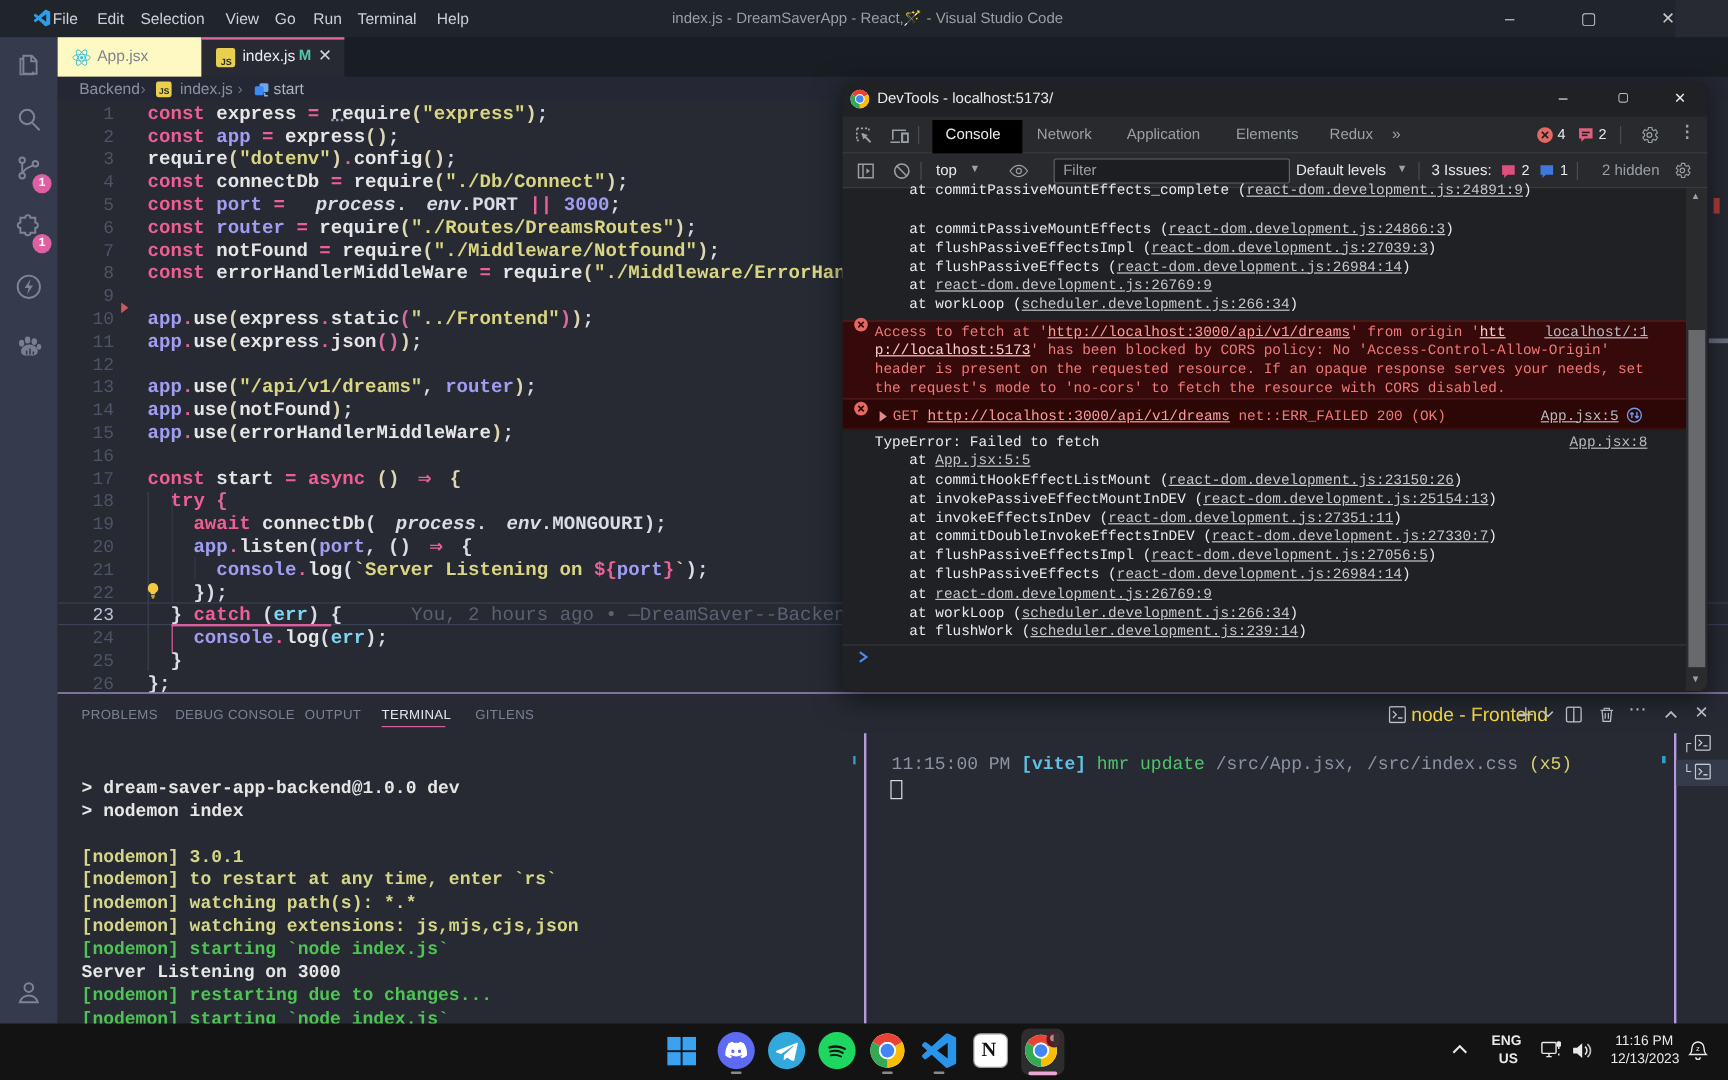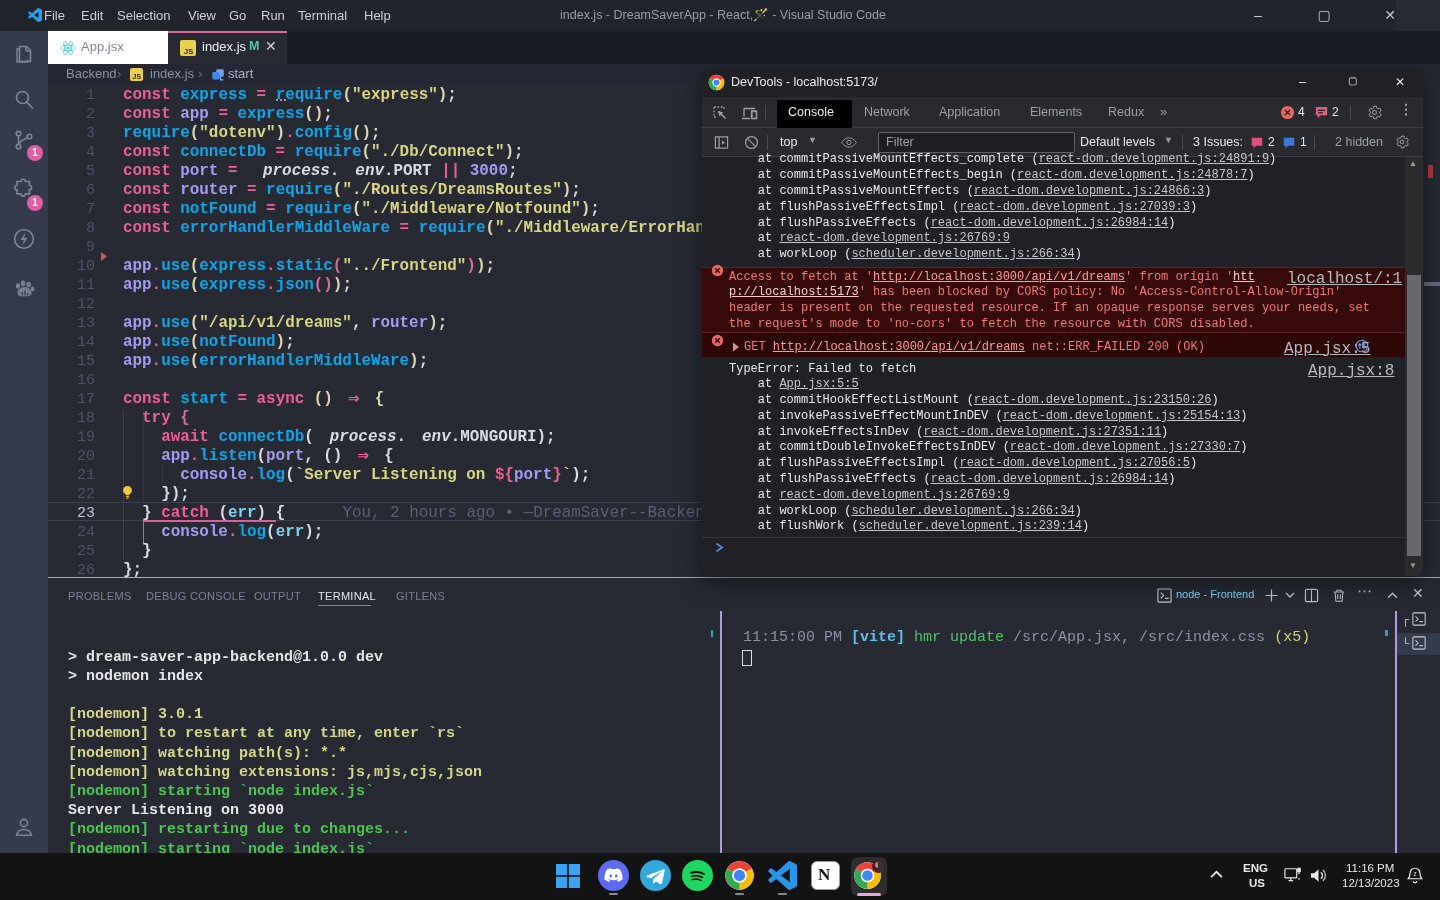--- a/index.html
+++ b/index.html
@@ -14,33 +14,33 @@
   #titlebar .wtitle { position:absolute; top:0; height:31px; line-height:31px; color:#9a9ea6; font-size:12.5px; }
   .wctl { position:absolute; top:0; width:46px; height:31px; color:#c8c8c8; text-align:center; line-height:31px; font-size:14px; }
 
   
   #actbar { position:absolute; left:0; top:31px; width:48px; height:822px; background:#353b4d; }
   .abicon { position:absolute; left:12px; width:24px; height:24px; }
   .badge { position:absolute; width:16px; height:16px; border-radius:50%; background:#df5fa4; color:#fff; font-size:10px; line-height:16px; text-align:center; font-weight:bold; }
 
   
   #tabstrip { position:absolute; left:48px; top:31px; width:1392px; height:33px; background:#191d24; }
-  #tab1 { position:absolute; left:0; top:0; width:120px; height:33px; background:#ffffff; }
+  #tab1 { position:absolute; left:0; top:0; width:120px; height:33px; background:#fef9c3; }
   #tab2 { position:absolute; left:120px; top:0; width:119px; height:33px; background:#272a33; border-top:2px solid #e1679f; }
   .tabtxt { font-size:13px; }
 
   
   #crumbs { position:absolute; left:48px; top:64px; width:1392px; height:20px; background:#252834; color:#8891a3; font-size:13px; }
 
   
   #editor { position:absolute; left:48px; top:84px; width:1392px; height:493px; background:#272a33; overflow:hidden; }
   #gutter { position:absolute; left:10px; top:2px; width:37px; text-align:right; color:#4c5466; font-size:15px; line-height:19px; font-family:"Liberation Mono",monospace; white-space:pre; }
   #code { position:absolute; left:75px; top:2px; font-size:15.9px; line-height:19px; font-family:"Liberation Mono",monospace; color:#d8dce6; white-space:pre; font-weight:bold; }
   .k { color:#ee5f93; }  
-  .g { color:#0ea5e9; }  
+  .g { color:#e5e5e5; }  
   .pu { color:#a09df2; } 
   .s { color:#d8d583; }  
   .w { color:#d8dce6; }
   .it { font-style:italic; color:#d8dce6;margin-left:16px; }
   .bl { color:#7cd5f1; } 
   .p1 { color:#ddd6b3; } 
   .p2 { color:#d86b9f; } 
   .lig { display:inline-block; width:2ch; text-align:center; font-size:19px; line-height:19px; vertical-align:top; }
 
   
@@ -51,21 +51,21 @@
   .ty { color:#d5d687; } .tg { color:#4dc453;margin-top:25px; }
 
   
   #devtools { position:absolute; left:702px; top:68px; width:720.5px; height:507.5px; background:#202124; border-radius:8px; box-shadow:0 6px 24px rgba(0,0,0,0.55); overflow:hidden; }
   .dtext { color:#e8eaed; } .dgray { color:#9aa0a6; }
   #dt-console { position:absolute; left:0; top:89px; width:703px; height:418px; background:#202124; font-family:"Liberation Mono",monospace; font-size:12px; }
   .crow { position:absolute; white-space:pre; color:#e8eaed; }
   .lnk { color:#c3c7cc; text-decoration:underline; }
   .err { color:#f07878; }
   .elnk { color:#ff9c9c; text-decoration:underline; }
-  .glnk { position:absolute; color:#b6babe; text-decoration:underline; font-family:"Liberation Mono",monospace; font-size:16px; }
+  .glnk { position:absolute; color:#b6babe; text-decoration:underline; font-family:"Liberation Mono",monospace; font-size:12px; }
 
   
   #taskbar { position:absolute; left:0; top:853px; width:1440px; height:47px; background:#131313; }
 </style>
 </head>
 <body>
 
 <div id="titlebar">
   <svg class="abs" style="left:28px;top:8px" width="14" height="14" viewBox="0 0 100 100">
       <path fill="#2d9fe8" d="M96.5 10.7 L75.0 0.4 c-1.9 -0.9 -4.1 -0.5 -5.6 1 L29.1 38.2 12.8 25.8 c-1.5 -1.2 -3.7 -1.1 -5.1 0.2 L2 31.5 c-1.7 1.6 -1.7 4.3 0 5.9 L16.1 50 2 62.6 c-1.7 1.6 -1.7 4.3 0 5.9 l5.7 5.5 c1.4 1.3 3.6 1.4 5.1 0.2 L29.1 61.8 69.4 98.6 c1.5 1.5 3.7 1.9 5.6 1 l21.5 -10.3 c2.1 -1 3.5 -3.1 3.5 -5.4 V16.1 c0 -2.3 -1.4 -4.4 -3.5 -5.4 z M75 72.6 L44.4 50 75 27.4 v45.2 z"></path>
@@ -265,21 +265,21 @@
 <span class="tg">[nodemon] starting `node index.js`</span></div>
 
   <div class="abs" style="left:662.5px;top:50.5px;width:2.5px;height:7px;background:#2f9fc0"></div>
 
   <div class="abs" style="left:671.8px;top:31.5px;width:2px;height:242px;background:#b49ae0"></div>
 
   <svg class="abs" style="left:1109px;top:8px" width="15" height="15" viewBox="0 0 16 16" fill="none" stroke="#c3c9d4" stroke-width="1.2">
       <rect x="1" y="1" width="14" height="14" rx="1"></rect>
       <path d="M4 5 l3 3 -3 3 M8.5 11 h4"></path>
     </svg>
-  <span class="abs" style="left:1128px;top:8px;font-size:11px;color:#7dd3fc">node - Frontend</span>
+  <span class="abs" style="left:1128px;top:8px;font-size:16px;color:#fde047">node - Frontend</span>
   <svg class="abs" style="left:1216px;top:8px" width="15" height="15" viewBox="0 0 16 16" stroke="#c3c9d4" stroke-width="1.3">
       <path d="M8 1.5 v13 M1.5 8 h13"></path>
     </svg>
   <svg class="abs" style="left:1237px;top:12px" width="10" height="7" viewBox="0 0 10 7" fill="none" stroke="#c3c9d4" stroke-width="1.3">
       <path d="M1 1 l4 4 4 -4"></path>
     </svg>
   <svg class="abs" style="left:1256px;top:8px" width="15" height="15" viewBox="0 0 16 16" fill="none" stroke="#c3c9d4" stroke-width="1.2">
       <rect x="1.5" y="1.5" width="13" height="13" rx="1.5"></rect>
       <path d="M8 1.5 v13"></path>
     </svg>
@@ -404,21 +404,20 @@
     <div class="abs" style="left:612px;top:7px;width:1px;height:15px;background:#4a4d51"></div>
     <span class="abs dgray" style="left:633px;top:7px;font-size:12.5px">2 hidden</span>
     <svg class="abs" style="left:692px;top:6px" width="16" height="16" viewBox="0 0 24 24" fill="none" stroke="#9aa0a6" stroke-width="1.4">
         <circle cx="12" cy="12" r="2.8"></circle>
         <path d="M19.4 13 a7.5 7.5 0 0 0 0 -2 l2.1 -1.6 -2 -3.5 -2.5 1 a7.4 7.4 0 0 0 -1.7 -1 L14.9 3.2 h-4 l-.4 2.7 a7.4 7.4 0 0 0 -1.7 1 l-2.5 -1 -2 3.5 L6.4 11 a7.5 7.5 0 0 0 0 2 l-2.1 1.6 2 3.5 2.5 -1 a7.4 7.4 0 0 0 1.7 1 l.4 2.7 h4 l.4 -2.7 a7.4 7.4 0 0 0 1.7 -1 l2.5 1 2 -3.5 z"></path>
       </svg>
   </div>
 
   <div id="dt-console">
     <span class="crow" style="left:27px;top:-5px">    at commitPassiveMountEffects_complete (<span class="lnk">react-dom.development.js:24891:9</span>)</span>
-    <span class="crow" style="left:27px;top:11px">    at commitPassiveMountEffects_begin (<span class="lnk">react-dom.development.js:24878:7</span>)</span>
     <span class="crow" style="left:27px;top:27px">    at commitPassiveMountEffects (<span class="lnk">react-dom.development.js:24866:3</span>)</span>
     <span class="crow" style="left:27px;top:42.5px">    at flushPassiveEffectsImpl (<span class="lnk">react-dom.development.js:27039:3</span>)</span>
     <span class="crow" style="left:27px;top:58.5px">    at flushPassiveEffects (<span class="lnk">react-dom.development.js:26984:14</span>)</span>
     <span class="crow" style="left:27px;top:74px">    at <span class="lnk">react-dom.development.js:26769:9</span></span>
     <span class="crow" style="left:27px;top:90px">    at workLoop (<span class="lnk">scheduler.development.js:266:34</span>)</span>
 
     <div class="abs" style="left:0;top:110px;width:703px;height:66px;background:#360a0a;border-top:1px solid #5c2222;border-bottom:1px solid #5c2222"></div>
     <div class="abs" style="left:0;top:176px;width:703px;height:24.5px;background:#2d0606;border-bottom:1px solid #491111"></div>
 
     <svg class="abs" style="left:9px;top:107px" width="13" height="13" viewBox="0 0 16 16">

